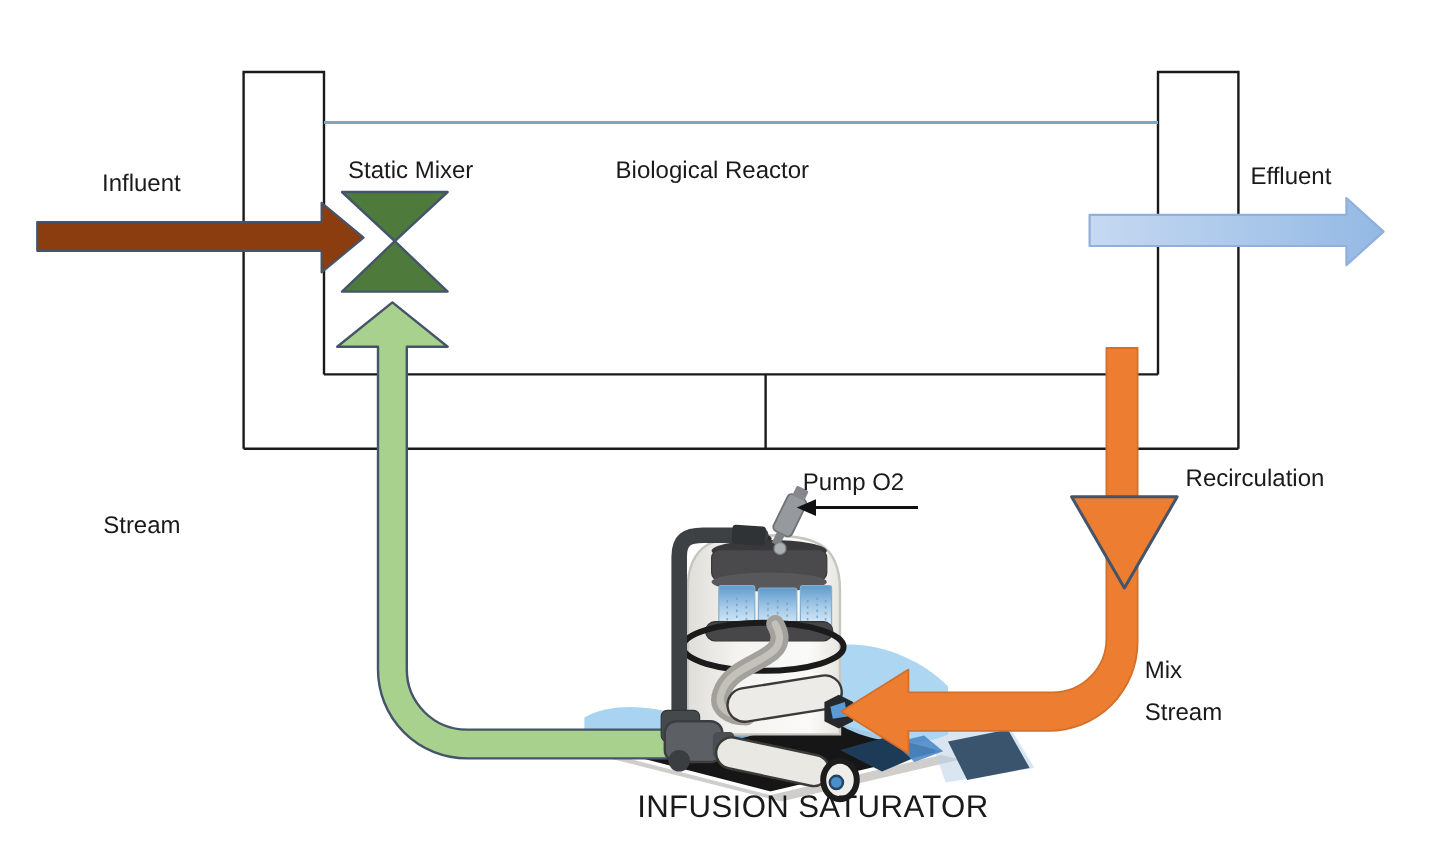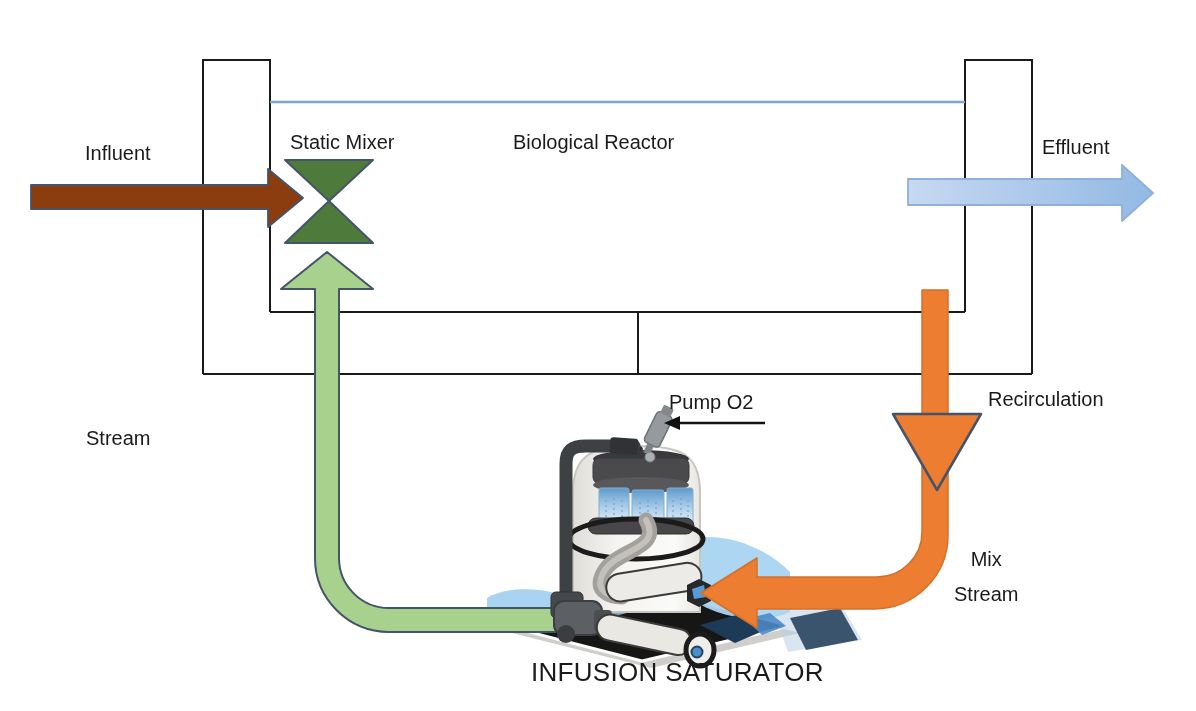--- a/index.html
+++ b/index.html
@@ -161,21 +161,21 @@
 <div class="lbl" style="left:290px;top:126px;">Static Mixer</div>
 
 <div class="lbl" style="left:1042px;top:131px;text-align:right;">Effluent</div>
 
 <div class="lbl" style="left:669px;top:386px;">Pump O2</div>
 
 <div class="lbl two-line" style="left:988px;top:382px;">
   <div>Recirculation</div>
 </div>
 
-<div class="lbl two-line" style="left:954px;top:542px;text-align:center;">
+<div class="lbl two-line" style="left:954px;top:542px;">
   <div>Mix</div>
   <div>Stream</div>
 </div>
 
 <div class="lbl two-line" style="left:86px;top:421px;">
   <div>Stream</div>
 </div>
 
 <div class="lbl caps" style="left:518px;top:656px;">INFUSION SATURATOR</div>
 

